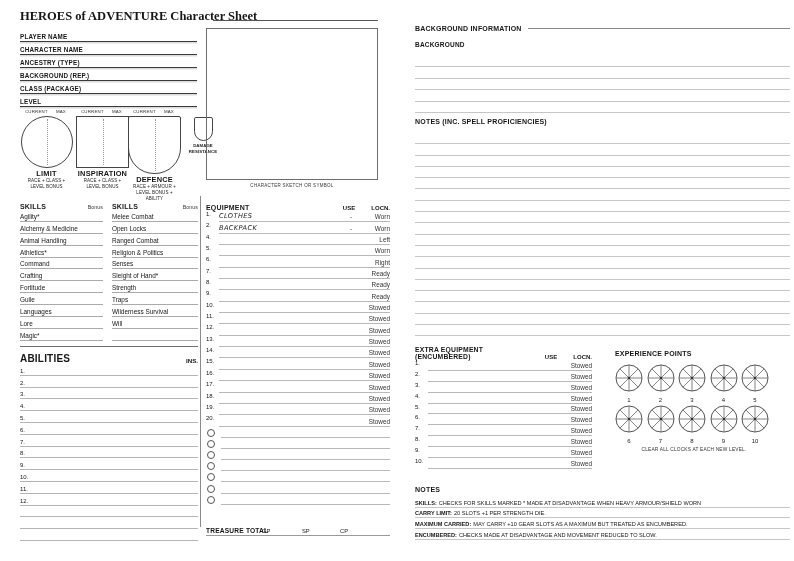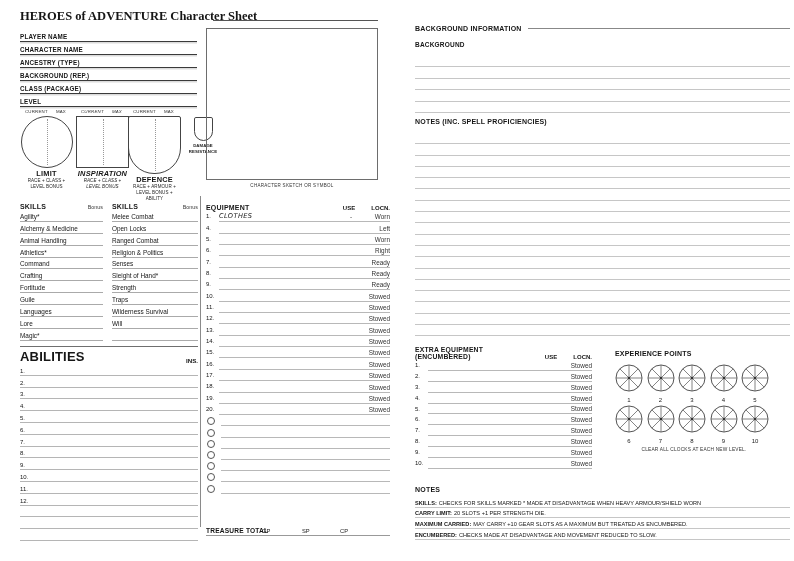--- a/index.html
+++ b/index.html
@@ -34,36 +34,36 @@
   .sk-head{display:flex;justify-content:space-between;align-items:flex-end;height:11px;}
   .sk-head .h{font-size:7px;font-weight:bold;letter-spacing:.2px;}
   .sk-head .b{font-size:5.4px;color:#3c3c3c;}
   .sk-row{height:11.9px;border-bottom:1px solid #aaa;font-size:6.4px;display:flex;align-items:flex-end;
           padding-bottom:1px;box-sizing:border-box;}
   .sk-row .nm{white-space:nowrap;}
   .sk-row .bonus{flex:1;}
   
   .abilities{left:20px;top:352px;width:178px;}
   .ab-head{display:flex;justify-content:space-between;align-items:flex-end;height:12px;}
-  .ab-head .h{font-size:13px;font-weight:bold;letter-spacing:.2px;}
+  .ab-head .h{font-size:10px;font-weight:bold;letter-spacing:.2px;}
   .ab-head .i{font-size:6.2px;font-weight:bold;}
   .ab-row{height:11.8px;border-bottom:1px solid #b5b5b5;font-size:6px;display:flex;align-items:flex-end;
           padding-bottom:1px;box-sizing:border-box;}
   .ab-row .num{width:14px;}
   .ab-row .line{flex:1;}
   
   .sketch{left:206px;top:28px;width:172px;height:152px;border:1px solid #6d6d6d;box-sizing:border-box;}
   .sketch-cap{left:206px;top:183px;width:172px;text-align:center;font-size:4.5px;color:#333;letter-spacing:.3px;}
   
   .equip{left:206px;top:199px;width:184px;}
   .eq-head{display:flex;align-items:flex-end;height:12px;font-weight:bold;}
   .eq-head .h{font-size:7px;flex:1;letter-spacing:.2px;}
   .eq-head .use{width:22px;text-align:center;font-size:6px;}
   .eq-head .locn{width:30px;text-align:right;font-size:6px;}
-  .eq-row{height:11.35px;display:flex;align-items:center;box-sizing:border-box;}
+  .eq-row{height:11.35px;display:flex;align-items:flex-start;box-sizing:border-box;}
   .eq-row .num{width:13px;font-size:6px;padding-bottom:1px;}
   .eq-row .fill{flex:1;display:flex;align-items:flex-end;border-bottom:1px solid #b8b8b8;height:100%;padding-bottom:1px;box-sizing:border-box;}
   .eq-row .item{flex:1;font-family:"DejaVu Sans",sans-serif;font-style:italic;font-size:6.6px;letter-spacing:.4px;color:#222;}
   .eq-row .use{width:22px;text-align:center;font-size:6.4px;color:#333;}
   .eq-row .locn{width:28px;text-align:right;font-size:6.4px;color:#333;}
   .circ-row{height:11.2px;display:flex;align-items:flex-end;box-sizing:border-box;}
   .circ-row .o{width:6px;height:6px;border:1px solid #555;border-radius:50%;margin:0 0 1px 1px;}
   .circ-row .line{flex:1;border-bottom:1px solid #b8b8b8;height:100%;margin-left:6px;box-sizing:border-box;}
   .treasure{left:206px;top:522px;width:184px;height:13px;border-bottom:1px solid #999;}
   .treasure .t{position:absolute;left:0;bottom:1px;font-size:6.6px;font-weight:bold;letter-spacing:.2px;}
@@ -135,21 +135,21 @@
       <div class="curmax">
         <span>CURRENT</span>
         <span>MAX</span>
       </div>
       <div class="shape circle">
           <span class="dot"></span>
         </div>
       <div class="stat-label">LIMIT</div>
       <div class="formula">RACE + CLASS + LEVEL BONUS</div>
     </div>
-    <div class="stat" style="left:56px;width:53px;font-style:italic;">
+    <div class="stat" style="left:56px;width:53px;">
       <div class="curmax">
         <span>CURRENT</span>
         <span>MAX</span>
       </div>
       <div class="shape square">
           <span class="dot"></span>
         </div>
       <div class="stat-label">INSPIRATION</div>
       <div class="formula">RACE + CLASS + LEVEL BONUS</div>
     </div>
@@ -400,20 +400,28 @@
 
         <div class="eq-row">
           <span class="num">1.</span>
           <span class="fill">
             <span class="item">CLOTHES</span>
             <span class="use">-</span>
             <span class="locn">Worn</span>
           </span>
         </div>
 
+        <div class="eq-row">
+          <span class="num">2.</span>
+          <span class="fill">
+            <span class="item">BACKPACK</span>
+            <span class="use">-</span>
+            <span class="locn">Worn</span>
+          </span>
+        </div>
 
 
         <div class="eq-row">
           <span class="num">4.</span>
           <span class="fill">
             <span class="item"></span>
             <span class="use"></span>
             <span class="locn">Left</span>
           </span>
         </div>

